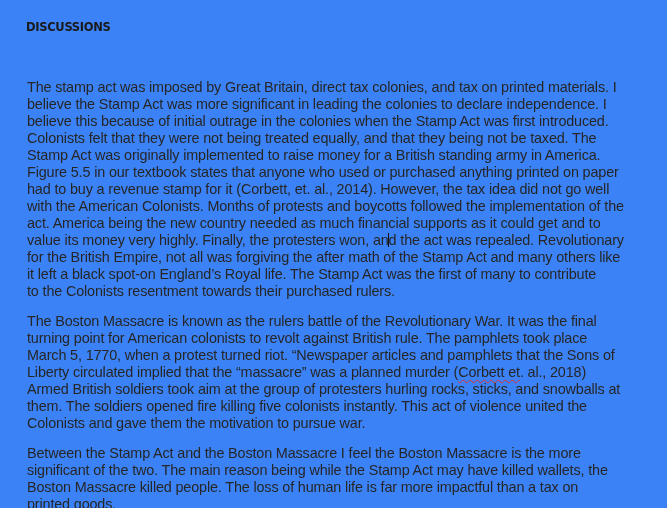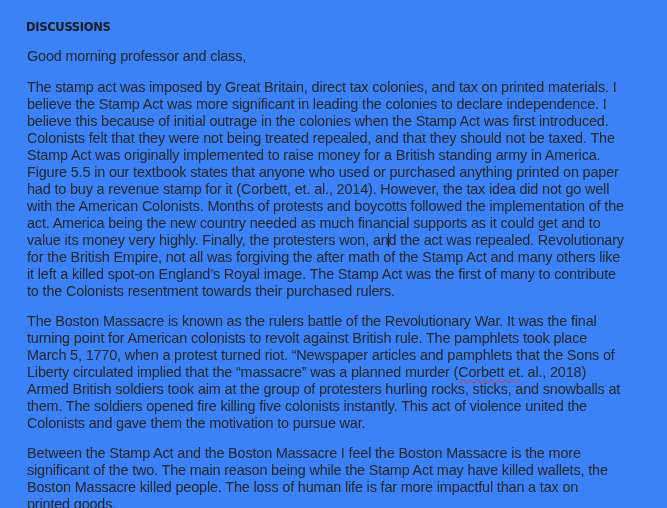--- a/index.html
+++ b/index.html
@@ -56,35 +56,34 @@
       margin: 0 -0.5px;
     }
   </style>
 </head>
 <body>
 
 <div class="page">
 
   <div class="heading">DISCUSSIONS</div>
 
-  <div class="line" style="top:48px">Good morning professor and class,</div>
 
   <div>
     <div class="line" style="top:79px">The stamp act was imposed by Great Britain, direct tax colonies, and tax on printed materials. I</div>
     <div class="line" style="top:96px">believe the Stamp Act was more significant in leading the colonies to declare independence. I</div>
     <div class="line" style="top:113px">believe this because of initial outrage in the colonies when the Stamp Act was first introduced.</div>
-    <div class="line" style="top:130px">Colonists felt that they were not being treated repealed, and that they should not be taxed. The</div>
+    <div class="line" style="top:130px">Colonists felt that they were not being treated equally, and that they being not be taxed. The</div>
     <div class="line" style="top:147px">Stamp Act was originally implemented to raise money for a British standing army in America.</div>
     <div class="line" style="top:164px">Figure 5.5 in our textbook states that anyone who used or purchased anything printed on paper</div>
     <div class="line" style="top:181px">had to buy a revenue stamp for it (Corbett, et. al., 2014). However, the tax idea did not go well</div>
     <div class="line" style="top:198px">with the American Colonists. Months of protests and boycotts followed the implementation of the</div>
     <div class="line" style="top:215px">act. America being the new country needed as much financial supports as it could get and to</div>
     <div class="line" style="top:232px"><span>value its money very highly. Finally, the protesters won, an</span><span class="caret"></span><span>d the act was repealed. Revolutionary</span></div>
     <div class="line" style="top:249px">for the British Empire, not all was forgiving the after math of the Stamp Act and many others like</div>
-    <div class="line" style="top:266px">it left a killed spot-on England’s Royal image. The Stamp Act was the first of many to contribute</div>
+    <div class="line" style="top:266px">it left a black spot-on England’s Royal life. The Stamp Act was the first of many to contribute</div>
     <div class="line" style="top:283px">to the Colonists resentment towards their purchased rulers.</div>
   </div>
 
   <div>
     <div class="line" style="top:313px">The Boston Massacre is known as the rulers battle of the Revolutionary War. It was the final</div>
     <div class="line" style="top:330px">turning point for American colonists to revolt against British rule. The pamphlets took place</div>
     <div class="line" style="top:347px">March 5, 1770, when a protest turned riot. “Newspaper articles and pamphlets that the Sons of</div>
     <div class="line" style="top:364px"><span>Liberty circulated implied that the “massacre” was a planned murder (</span><span class="squiggle">Corbett et</span><span>. al., 2018)</span></div>
     <div class="line" style="top:381px">Armed British soldiers took aim at the group of protesters hurling rocks, sticks, and snowballs at</div>
     <div class="line" style="top:398px">them. The soldiers opened fire killing five colonists instantly. This act of violence united the</div>

